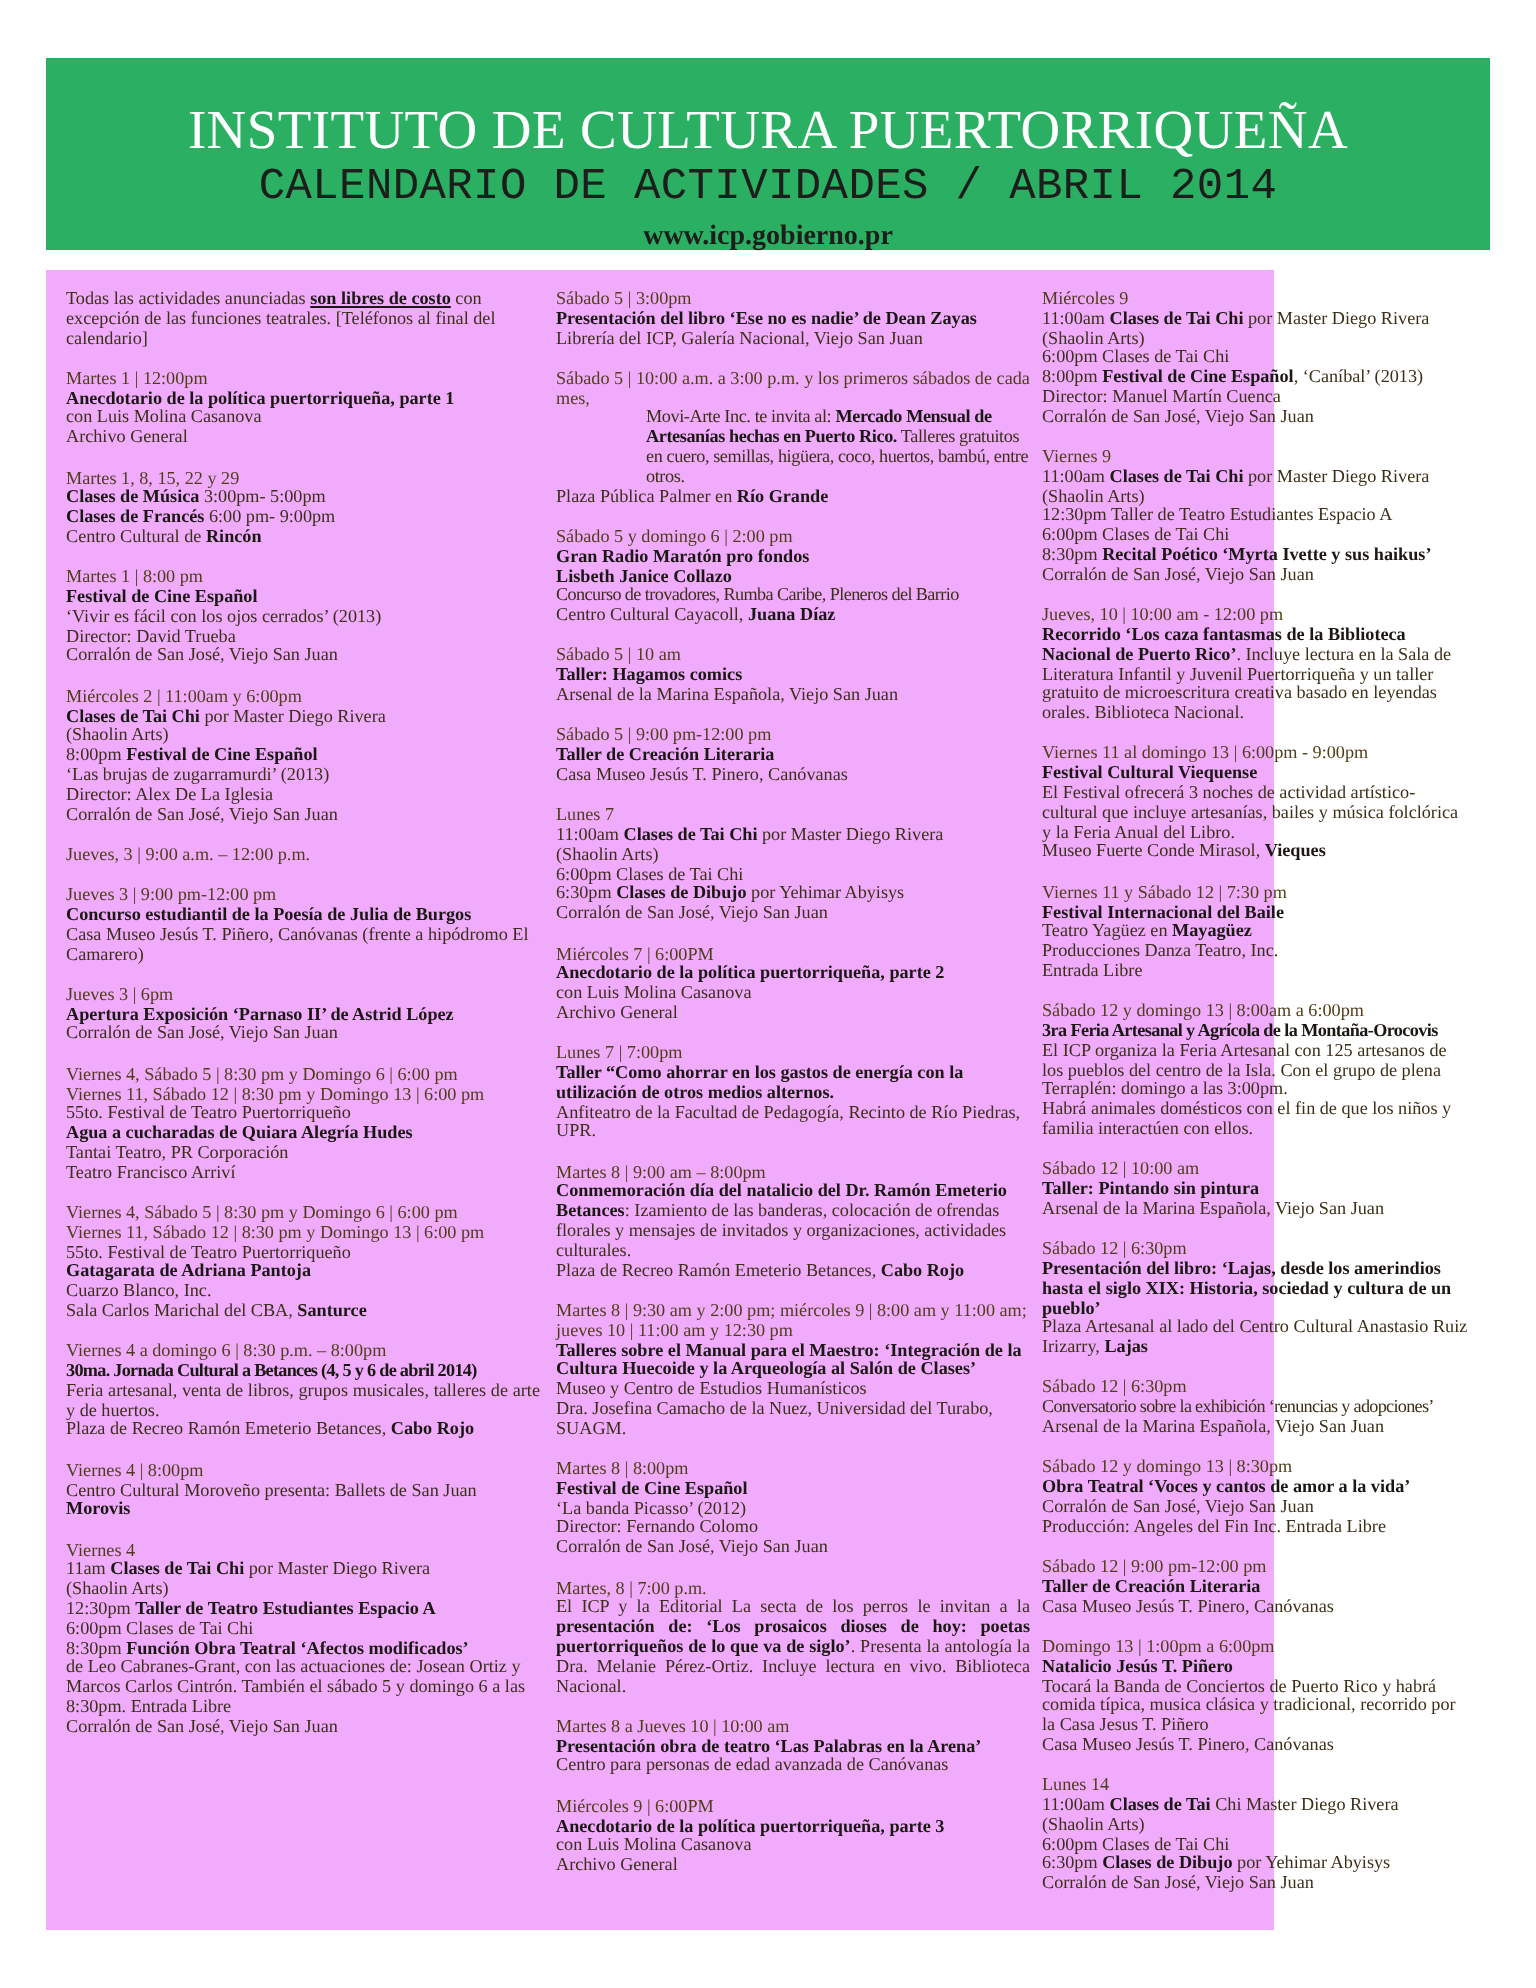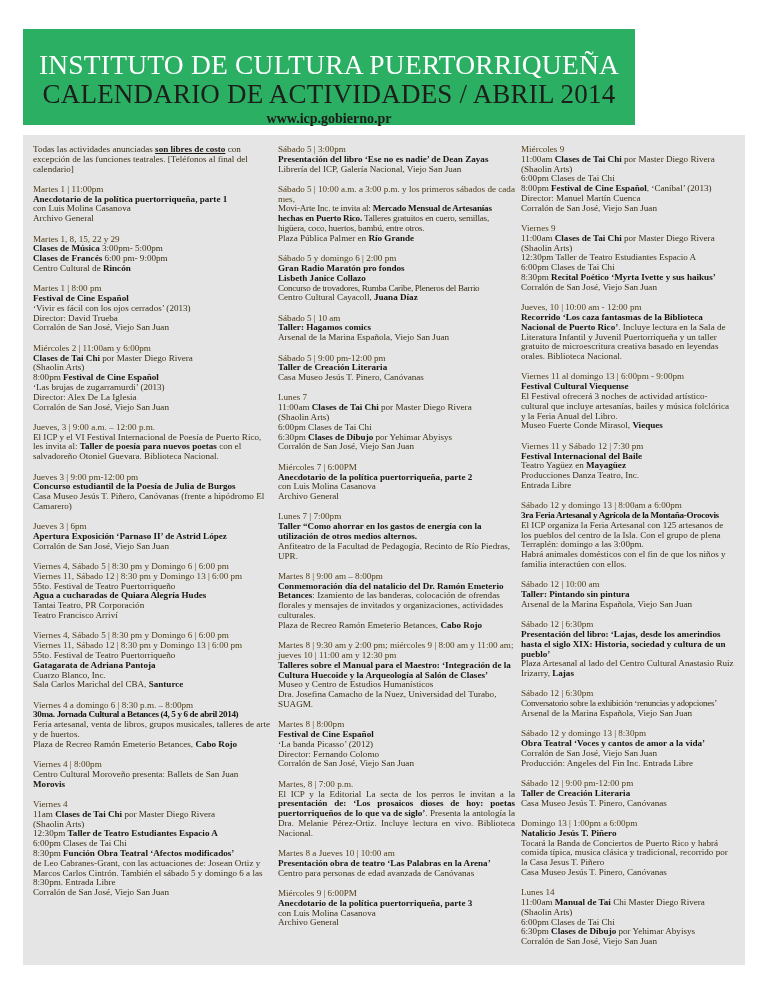--- a/index.html
+++ b/index.html
@@ -1,36 +1,36 @@
 <!DOCTYPE html>
 <html><head>
 <meta charset="utf-8">
 <style>
   html, body { margin: 0; padding: 0; background: #ffffff; }
   body { width: 768px; height: 994px; position: relative; overflow: hidden; font-family: "Liberation Serif", "DejaVu Serif", serif; }
   .header {
-    position: absolute; left: 23px; top: 29px; width: 612px; height: 96px;
+    position: absolute; left: 23px; top: 29px; width: 722px; height: 96px;
     background: #2aaf63;
     text-align: center;
   }
   .title1 {
     margin-top: 22px; color: #ffffff; font-size: 27.5px; line-height: 28px; letter-spacing: 0.2px;
     font-family: "Liberation Serif", serif;
   }
   .title2 {
-    color: #1d1d1b; font-size: 27px; line-height: 30px; letter-spacing: 0.2px;
-    font-family: Liberation Serif, serif;
+    color: #1d1d1b; font-size: 22px; line-height: 30px; letter-spacing: 0.2px;
+    font-family: Liberation Mono, monospace;
   }
   .url {
     color: #1d1d1b; font-size: 14px; font-weight: bold; margin-top: 2px;
     font-family: "Liberation Serif", serif;
   }
   .panel {
-    position: absolute; left: 23px; top: 135px; width: 722px; height: 830px;
-    background: #e5e5e5;
+    position: absolute; left: 23px; top: 135px; width: 614px; height: 830px;
+    background: #f0abfc;
   }
   .col {
     position: absolute; top: 10px; width: 237px;
     font-size: 9.1px; line-height: 9.8px; color: #3b2f17;
   }
   .col.c1 { left: 10px; }
   .col.c2 { left: 255px; }
   .col.c3 { left: 498px; width: 214px; }
   .entry { margin-bottom: 10.5px; }
   .entry p { margin: 0; }
@@ -49,21 +49,21 @@
 </div>
 
 <div class="panel">
 
   <div class="col c1">
     <div class="entry">
       <p><span>Todas las actividades anunciadas </span><b><u>son libres de costo</u></b><span> con excepción de las funciones teatrales. [Teléfonos al final del calendario]</span></p>
     </div>
 
     <div class="entry">
-      <p class="sub">Martes 1 | 11:00pm</p>
+      <p class="sub">Martes 1 | 12:00pm</p>
       <p><b>Anecdotario de la política puertorriqueña, parte 1</b></p>
       <p>con Luis Molina Casanova</p>
       <p>Archivo General</p>
     </div>
 
     <div class="entry">
       <p class="sub">Martes 1, 8, 15, 22 y 29</p>
       <p><b>Clases de Música</b><span> 3:00pm- 5:00pm</span></p>
       <p><b>Clases de Francés</b><span> 6:00 pm- 9:00pm</span></p>
       <p><span>Centro Cultural de </span><b>Rincón</b></p>
@@ -83,21 +83,20 @@
       <p>(Shaolin Arts)</p>
       <p><span>8:00pm </span><b>Festival de Cine Español</b></p>
       <p>‘Las brujas de zugarramurdi’ (2013)</p>
       <p>Director: Alex De La Iglesia</p>
       <p>Corralón de San José, Viejo San Juan</p>
     </div>
 
 
     <div class="entry">
       <p class="sub">Jueves, 3 | 9:00 a.m. – 12:00 p.m.</p>
-      <p><span>El ICP y el VI Festival Internacional de Poesía de Puerto Rico, les invita al: </span><b>Taller de poesía para nuevos poetas</b><span> con el salvadoreño Otoniel Guevara. Biblioteca Nacional.</span></p>
     </div>
 
     <div class="entry">
       <p class="sub">Jueves 3 | 9:00 pm-12:00 pm</p>
       <p><b>Concurso estudiantil de la Poesía de Julia de Burgos</b></p>
       <p>Casa Museo Jesús T. Piñero, Canóvanas (frente a hipódromo El Camarero)</p>
     </div>
 
     <div class="entry">
       <p class="sub">Jueves 3 | 6pm</p>
@@ -150,21 +149,21 @@
 
   <div class="col c2">
     <div class="entry">
       <p class="sub">Sábado 5  | 3:00pm</p>
       <p><b>Presentación del libro ‘Ese no es nadie’ de Dean Zayas</b></p>
       <p>Librería del ICP, Galería Nacional, Viejo San Juan</p>
     </div>
 
     <div class="entry">
       <p class="sub">Sábado 5  | 10:00 a.m. a 3:00 p.m. y los primeros sábados de cada mes,</p>
-      <p style="letter-spacing:-0.2px;"><span>Movi-Arte Inc. te invita al: </span><b>Mercado Mensual de Artesanías hechas en Puerto Rico.</b><span> Talleres gratuitos en cuero, semillas, higüera, coco, huertos, bambú, entre otros.</span></p>
+      <p style="letter-spacing:-0.2px;margin-left:45px;"><span>Movi-Arte Inc. te invita al: </span><b>Mercado Mensual de Artesanías hechas en Puerto Rico.</b><span> Talleres gratuitos en cuero, semillas, higüera, coco, huertos, bambú, entre otros.</span></p>
       <p><span>Plaza Pública Palmer en </span><b>Río Grande</b></p>
     </div>
 
     <div class="entry">
       <p class="sub">Sábado 5 y domingo 6 | 2:00 pm</p>
       <p><b>Gran Radio Maratón pro fondos</b></p>
       <p><b>Lisbeth Janice Collazo</b></p>
       <p style="letter-spacing:-0.3px;font-family:Liberation Serif, serif;">Concurso de trovadores, Rumba Caribe, Pleneros del Barrio</p>
       <p><span>Centro Cultural Cayacoll, </span><b>Juana Díaz</b></p>
     </div>
@@ -324,20 +323,20 @@
 
     <div class="entry">
       <p class="sub">Domingo 13 | 1:00pm a 6:00pm</p>
       <p><b>Natalicio Jesús T. Piñero</b></p>
       <p>Tocará la Banda de Conciertos de Puerto Rico y habrá comida típica, musica clásica y tradicional, recorrido por la Casa Jesus T. Piñero</p>
       <p>Casa Museo Jesús T. Pinero, Canóvanas</p>
     </div>
 
     <div class="entry">
       <p class="sub">Lunes 14</p>
-      <p><span>11:00am </span><b>Manual de Tai</b><span> Chi Master Diego Rivera</span></p>
+      <p><span>11:00am </span><b>Clases de Tai</b><span> Chi Master Diego Rivera</span></p>
       <p>(Shaolin Arts)</p>
       <p>6:00pm Clases de Tai Chi</p>
       <p><span>6:30pm </span><b>Clases de Dibujo</b><span> por Yehimar Abyisys</span></p>
       <p>Corralón de San José, Viejo San Juan</p>
     </div>
   </div>
 </div>
 
 </body></html>

